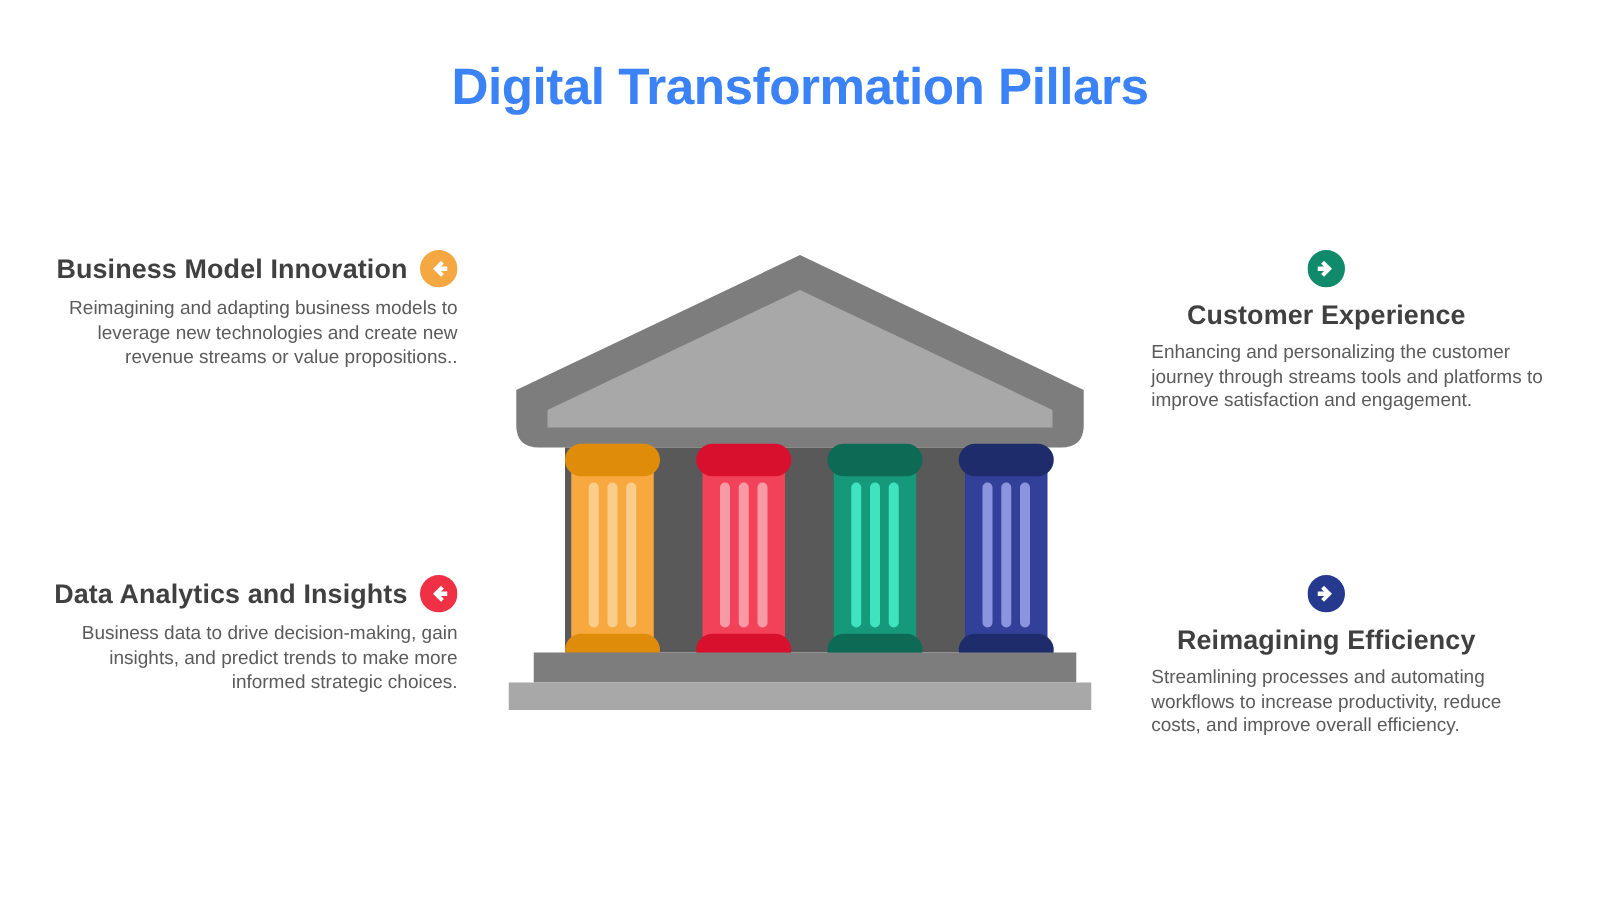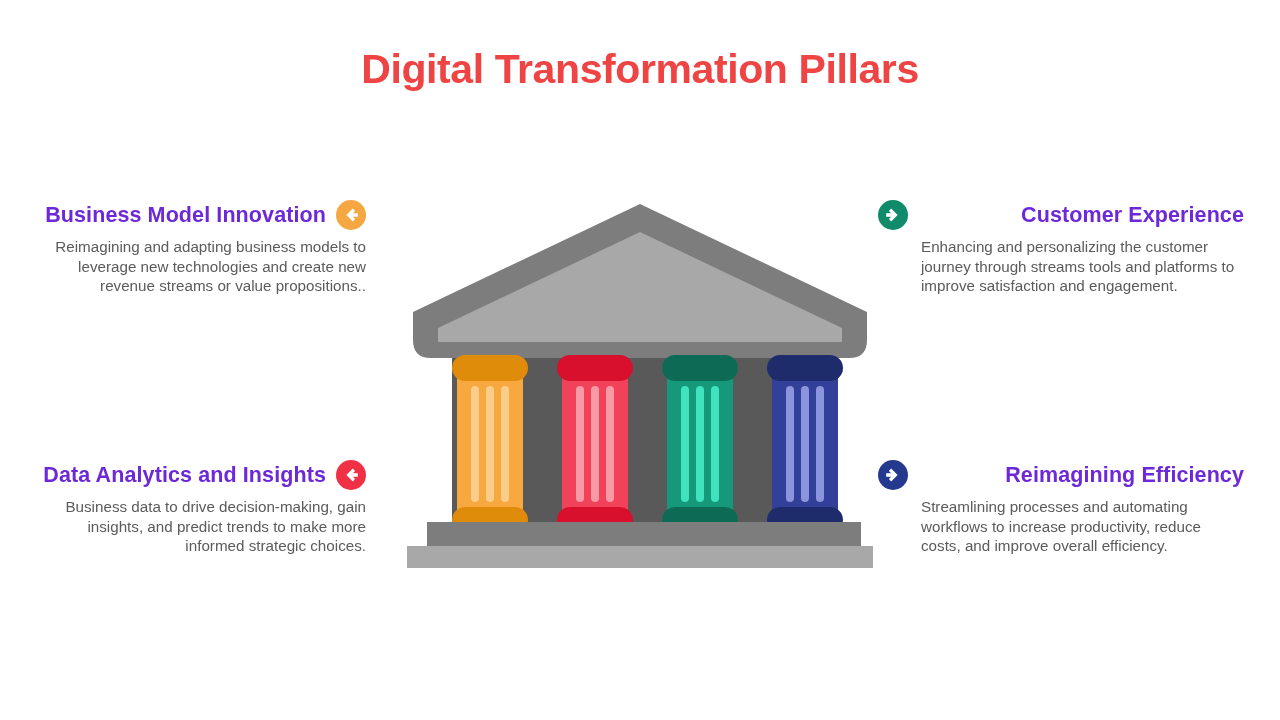--- a/index.html
+++ b/index.html
@@ -9,33 +9,33 @@
     font-family:"Liberation Sans", sans-serif;
     overflow:hidden;
   }
   .slide { position:relative; width:1280px; height:720px; background:#fff; }
 
   
   .title {
     position:absolute; left:0; top:46px; width:1280px;
     text-align:center;
     font-size:41px; font-weight:bold; letter-spacing:-0.4px;
-    color:#ef4444;
+    color:#3b82f6;
     white-space:nowrap;
   }
 
   
   .block { position:absolute; }
   .block .head-row {
     display:flex; align-items:center; gap:10px;
   }
   .block.left .head-row { justify-content:flex-end; }
-  .block.right .head-row { justify-content:space-between; }
+  .block.right .head-row { justify-content:center;flex-direction:column; }
   .heading {
-    font-size:21.5px; font-weight:bold; color:#6d28d9;
+    font-size:21.5px; font-weight:bold; color:#404040;
     letter-spacing:0.1px; white-space:nowrap;
   }
   .body-text {
     font-size:15.2px; line-height:19.6px; color:#5b5b5b;
     margin-top:7px;
   }
   .block.left .body-text { text-align:right; }
   .block.right .body-text { text-align:left; padding-left:43px; }
 
   

